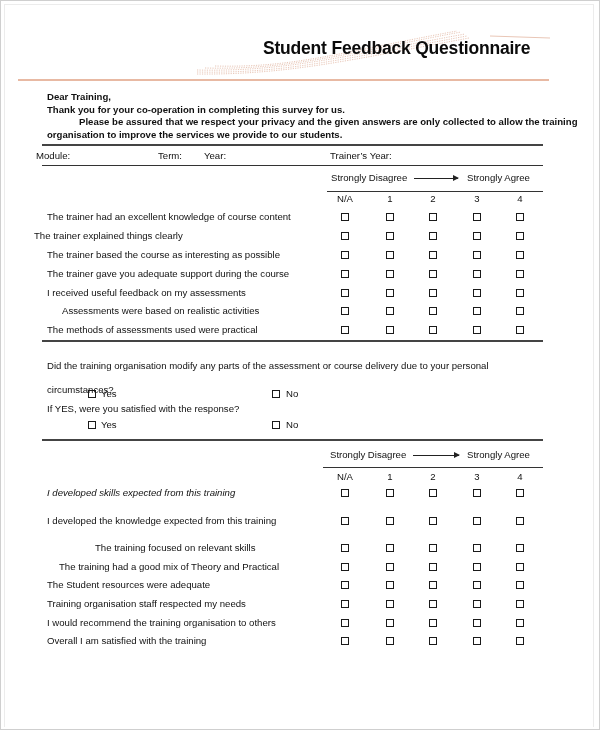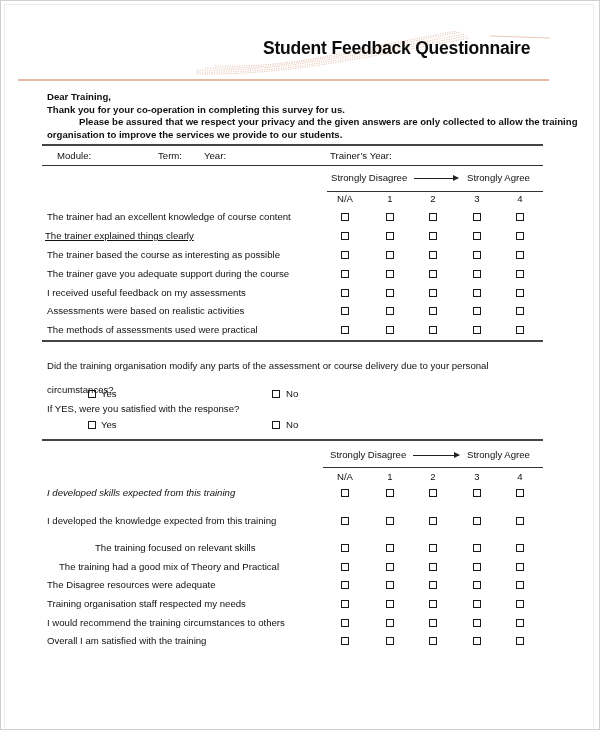--- a/index.html
+++ b/index.html
@@ -41,21 +41,21 @@
 <div class="abs title">Student Feedback Questionnaire</div>
 <div class="abs salmon"></div>
 
 <div class="abs txt b" style="left:47px;top:91px;">Dear Training,</div>
 <div class="abs txt b" style="left:47px;top:104px;">Thank you for your co-operation in completing this survey for us.</div>
 <div class="abs txt b" style="left:47px;top:116px;margin-left:32px;">Please be assured that we respect your privacy and the given answers are only collected to allow the training</div>
 <div class="abs txt b" style="left:47px;top:129px;">organisation to improve the services we provide to our students.</div>
 
 <div class="rule thick" style="left:42px;top:144px;width:501px;"></div>
 
-<div class="abs txt" style="left:57px;top:150px;">Module:</div>
+<div class="abs txt" style="left:36px;top:150px;">Module:</div>
 <div class="abs txt" style="left:158px;top:150px;">Term:</div>
 <div class="abs txt" style="left:204px;top:150px;">Year:</div>
 <div class="abs txt" style="left:330px;top:150px;">Trainer’s Year:</div>
 <div class="rule thin" style="left:42px;top:165px;width:501px;"></div>
 
 <div class="abs txt" style="left:331px;top:172px;">Strongly Disagree</div>
 <div class="arrow" style="left:414px;top:178px;width:44px;"></div>
 <div class="abs txt" style="left:467px;top:172px;">Strongly Agree</div>
 <div class="rule thin" style="left:327px;top:191px;width:216px;"></div>
 
@@ -69,21 +69,21 @@
 <div id="s1-rows">
     <div>
       <div class="abs txt" style="left: 47px; top: 211px;">The trainer had an excellent knowledge of course content</div>
       <div class="cb" style="left: 341px; top: 213px;"></div>
       <div class="cb" style="left: 386px; top: 213px;"></div>
       <div class="cb" style="left: 429px; top: 213px;"></div>
       <div class="cb" style="left: 473px; top: 213px;"></div>
       <div class="cb" style="left: 516px; top: 213px;"></div>
     </div>
     <div>
-      <div class="abs txt" style="left: 45px; top: 230px; text-decoration: underline;">The trainer explained things clearly</div>
+      <div class="abs txt" style="left: 34px; top: 230px;">The trainer explained things clearly</div>
       <div class="cb" style="left: 341px; top: 232px;"></div>
       <div class="cb" style="left: 386px; top: 232px;"></div>
       <div class="cb" style="left: 429px; top: 232px;"></div>
       <div class="cb" style="left: 473px; top: 232px;"></div>
       <div class="cb" style="left: 516px; top: 232px;"></div>
     </div>
     <div>
       <div class="abs txt" style="left: 47px; top: 249px;">The trainer based the course as interesting as possible</div>
       <div class="cb" style="left: 341px; top: 251px;"></div>
       <div class="cb" style="left: 386px; top: 251px;"></div>
@@ -101,21 +101,21 @@
     </div>
     <div>
       <div class="abs txt" style="left: 47px; top: 287px;">I received useful feedback on my assessments</div>
       <div class="cb" style="left: 341px; top: 289px;"></div>
       <div class="cb" style="left: 386px; top: 289px;"></div>
       <div class="cb" style="left: 429px; top: 289px;"></div>
       <div class="cb" style="left: 473px; top: 289px;"></div>
       <div class="cb" style="left: 516px; top: 289px;"></div>
     </div>
     <div>
-      <div class="abs txt" style="left: 47px; top: 305px;">Assessments were based on realistic activities</div>
+      <div class="abs txt" style="left: 62px; top: 305px;">Assessments were based on realistic activities</div>
       <div class="cb" style="left: 341px; top: 307px;"></div>
       <div class="cb" style="left: 386px; top: 307px;"></div>
       <div class="cb" style="left: 429px; top: 307px;"></div>
       <div class="cb" style="left: 473px; top: 307px;"></div>
       <div class="cb" style="left: 516px; top: 307px;"></div>
     </div>
     <div>
       <div class="abs txt" style="left: 47px; top: 324px;">The methods of assessments used were practical</div>
       <div class="cb" style="left: 341px; top: 326px;"></div>
       <div class="cb" style="left: 386px; top: 326px;"></div>
@@ -182,37 +182,37 @@
     </div>
     <div>
       <div class="abs txt" style="left: 47px; top: 561px; margin-left: 12px;">The training had a good mix of Theory and Practical</div>
       <div class="cb" style="left: 341px; top: 563px;"></div>
       <div class="cb" style="left: 386px; top: 563px;"></div>
       <div class="cb" style="left: 429px; top: 563px;"></div>
       <div class="cb" style="left: 473px; top: 563px;"></div>
       <div class="cb" style="left: 516px; top: 563px;"></div>
     </div>
     <div>
-      <div class="abs txt" style="left: 47px; top: 579px;">The Disagree resources were adequate</div>
+      <div class="abs txt" style="left: 47px; top: 579px;">The Student resources were adequate</div>
       <div class="cb" style="left: 341px; top: 581px;"></div>
       <div class="cb" style="left: 386px; top: 581px;"></div>
       <div class="cb" style="left: 429px; top: 581px;"></div>
       <div class="cb" style="left: 473px; top: 581px;"></div>
       <div class="cb" style="left: 516px; top: 581px;"></div>
     </div>
     <div>
       <div class="abs txt" style="left: 47px; top: 598px;">Training organisation staff respected my needs</div>
       <div class="cb" style="left: 341px; top: 600px;"></div>
       <div class="cb" style="left: 386px; top: 600px;"></div>
       <div class="cb" style="left: 429px; top: 600px;"></div>
       <div class="cb" style="left: 473px; top: 600px;"></div>
       <div class="cb" style="left: 516px; top: 600px;"></div>
     </div>
     <div>
-      <div class="abs txt" style="left: 47px; top: 617px;">I would recommend the training circumstances   to others</div>
+      <div class="abs txt" style="left: 47px; top: 617px;">I would recommend the training organisation   to others</div>
       <div class="cb" style="left: 341px; top: 619px;"></div>
       <div class="cb" style="left: 386px; top: 619px;"></div>
       <div class="cb" style="left: 429px; top: 619px;"></div>
       <div class="cb" style="left: 473px; top: 619px;"></div>
       <div class="cb" style="left: 516px; top: 619px;"></div>
     </div>
     <div>
       <div class="abs txt" style="left: 47px; top: 635px;">Overall I am satisfied with the training</div>
       <div class="cb" style="left: 341px; top: 637px;"></div>
       <div class="cb" style="left: 386px; top: 637px;"></div>

